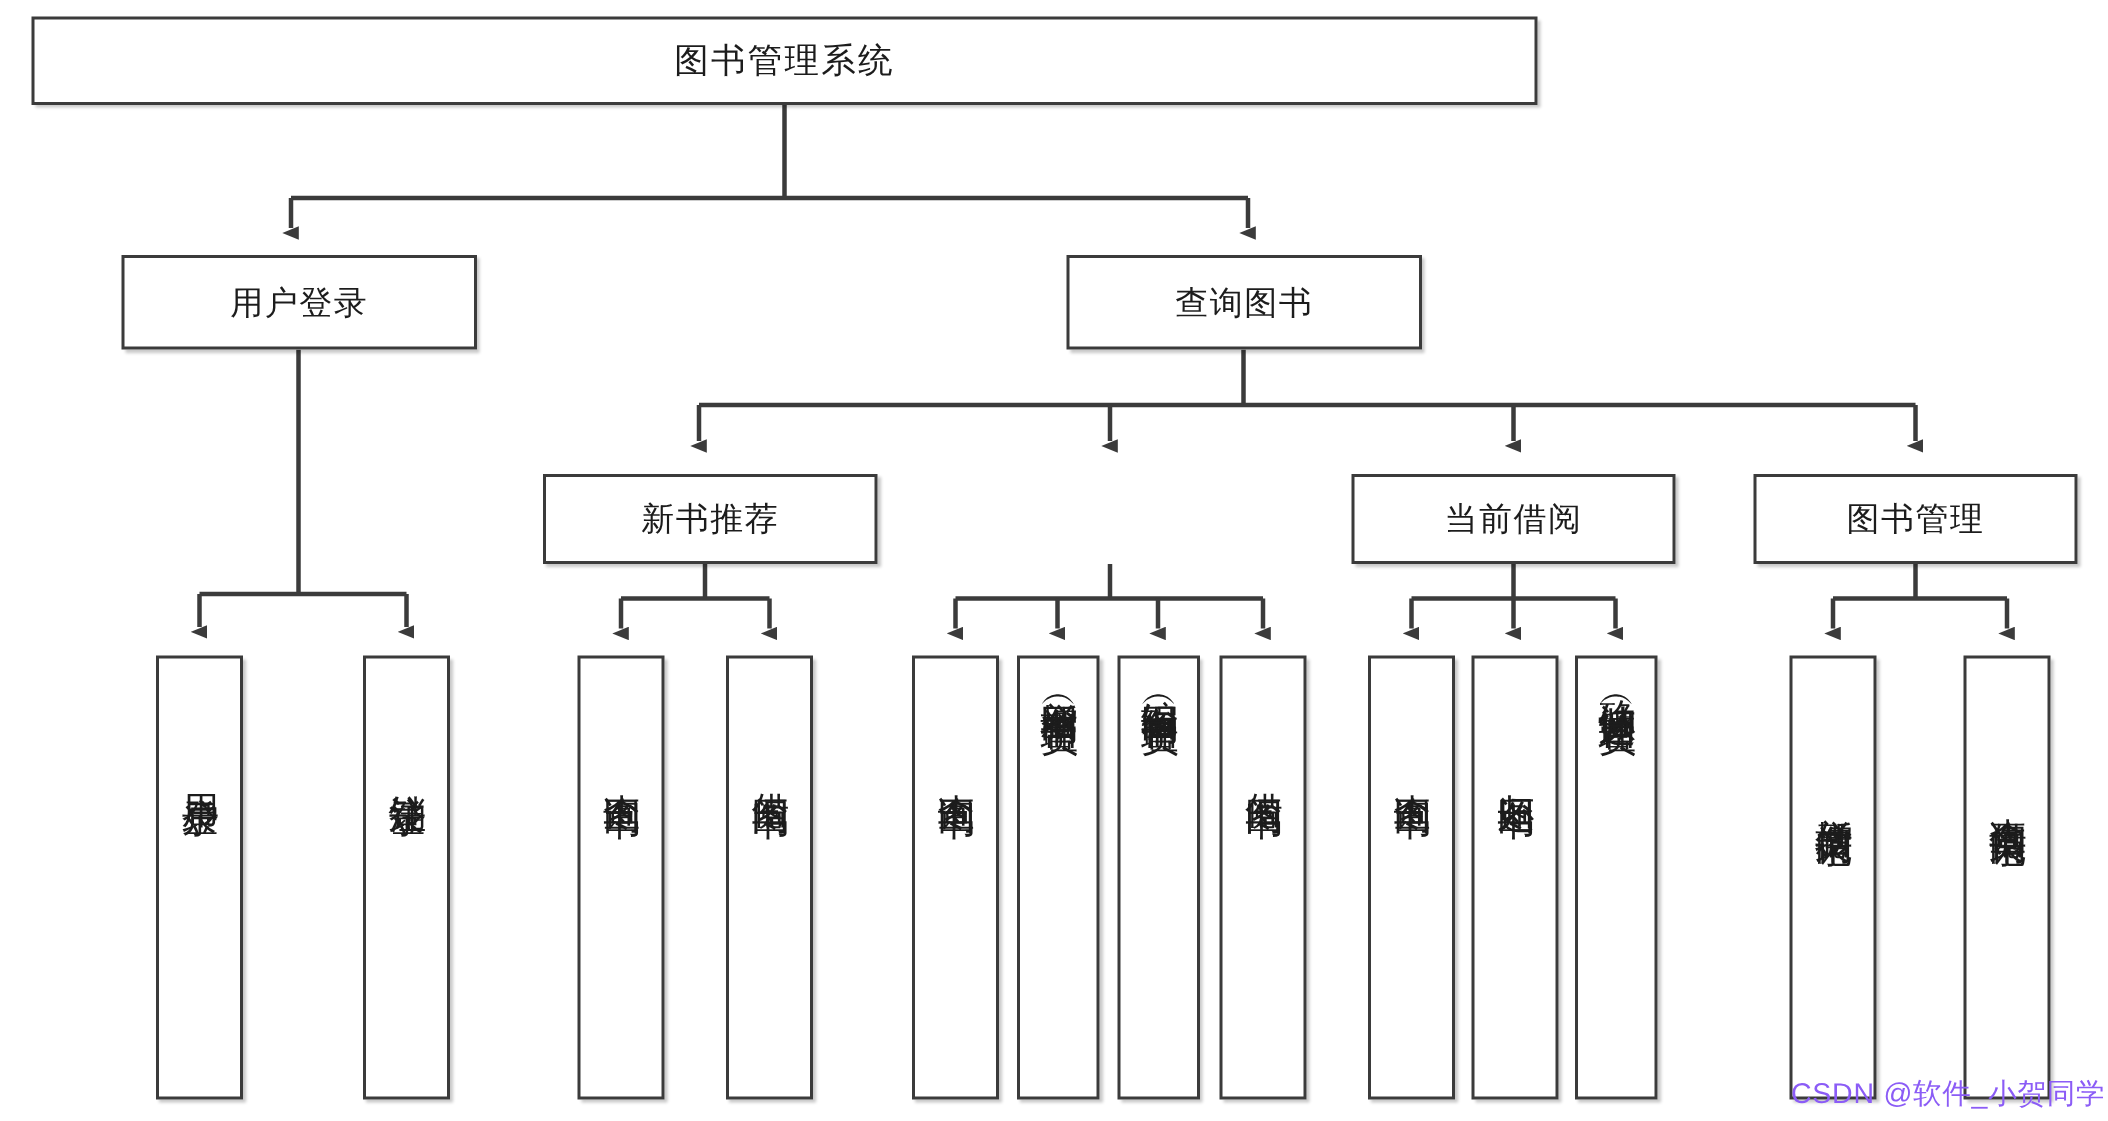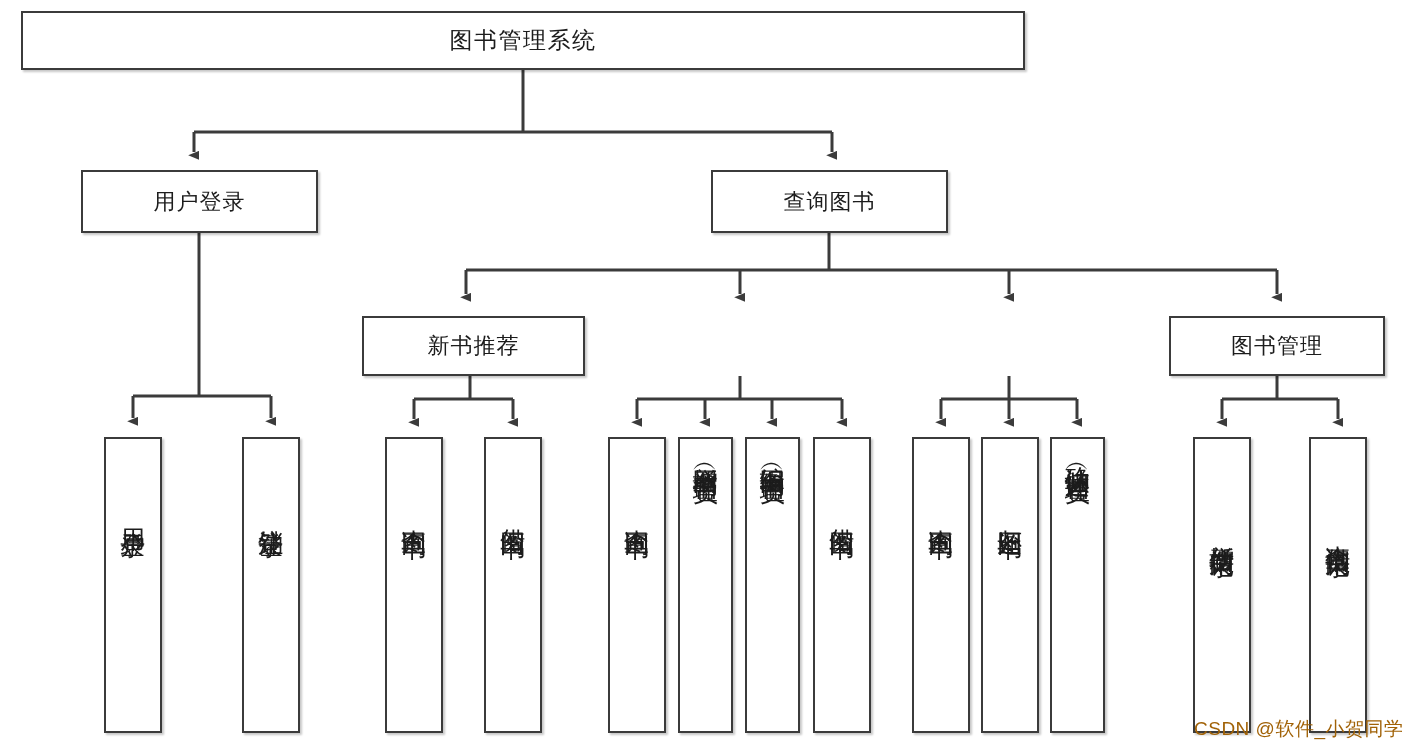--- a/index.html
+++ b/index.html
@@ -64,21 +64,21 @@
   }
   .node.vertical.mid .lbl {
     padding-top: 62px;
   }
   .node.vertical.midshort .lbl {
     padding-top: 78px;
   }
   .watermark {
     position: absolute;
     font-size: 19px;
-    color: #a16207;
+    color: #8b5cf6;
     white-space: nowrap;
     letter-spacing: 0.5px;
   }
 </style>
 </head>
 <body>
 
 <div id="canvas">
 
   <svg class="edges" viewBox="0 0 1405 747" xmlns="http://www.w3.org/2000/svg">
@@ -141,20 +141,23 @@
 
   <div class="node horizontal" style="left:711px; top:170px; width:237px; height:63px;">
     <span class="lbl">查询图书</span>
   </div>
 
   <div class="node horizontal" style="left:362px; top:316px; width:223px; height:60px;">
     <span class="lbl">新书推荐</span>
   </div>
 
 
+  <div class="node horizontal" style="left:901px; top:316px; width:216px; height:60px;">
+    <span class="lbl">当前借阅</span>
+  </div>
 
   <div class="node horizontal" style="left:1169px; top:316px; width:216px; height:60px;">
     <span class="lbl">图书管理</span>
   </div>
 
   <div class="node vertical mid" style="left:104px; top:437px; width:58px; height:296px;">
     <span class="lbl">用户登录</span>
   </div>
 
   <div class="node vertical mid" style="left:242px; top:437px; width:58px; height:296px;">

